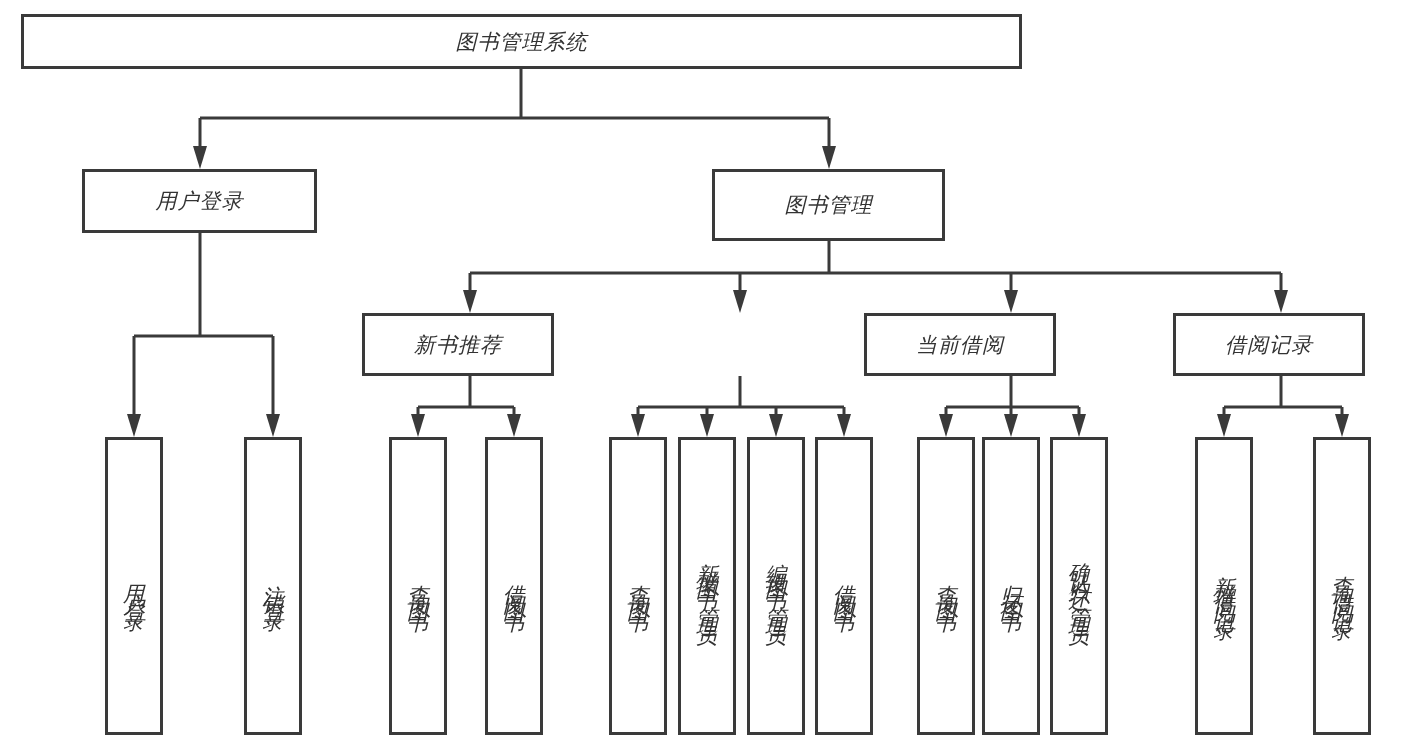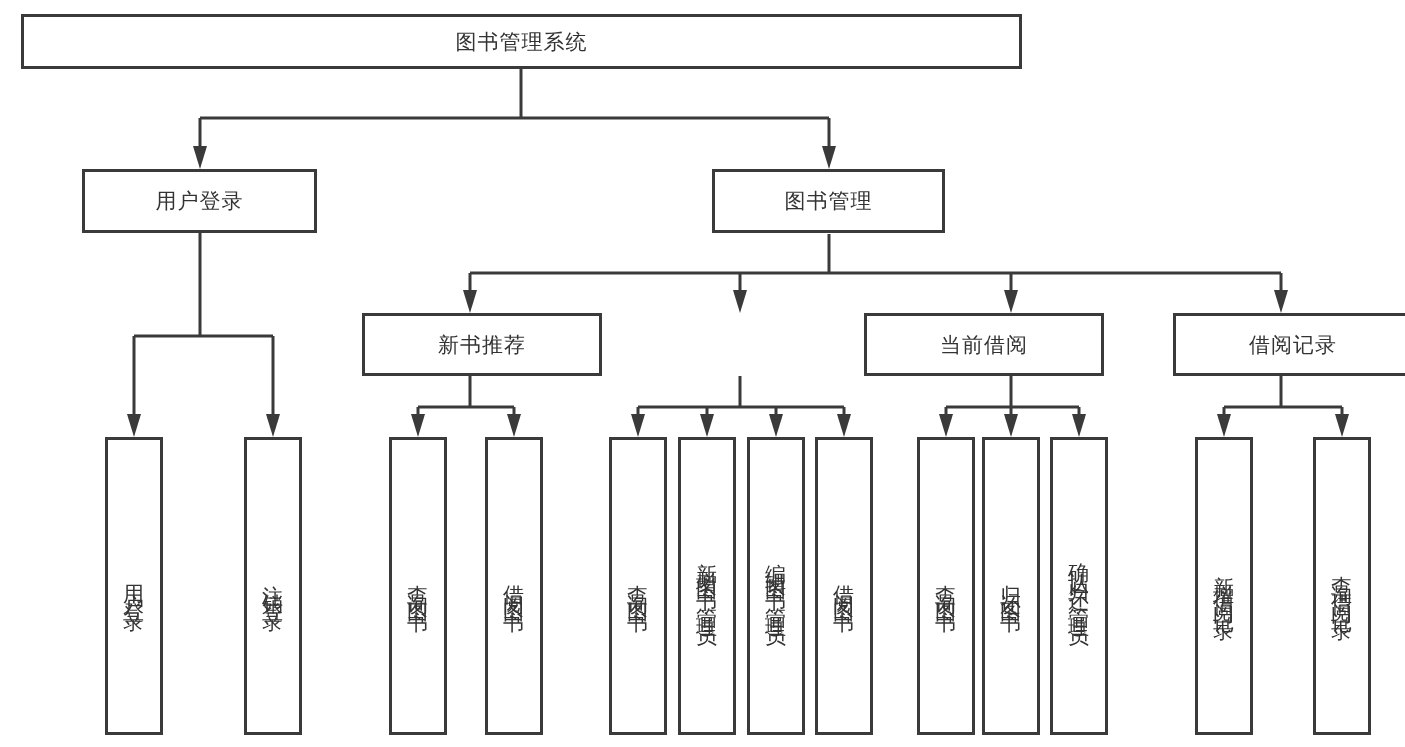--- a/index.html
+++ b/index.html
@@ -3,20 +3,21 @@
 <meta charset="utf-8">
 <style>
   html, body { margin: 0; padding: 0; background: #ffffff; }
   .canvas {
     position: relative;
     width: 1405px;
     height: 747px;
     background: #ffffff;
     font-family: "Liberation Sans", "DejaVu Sans", sans-serif;
     overflow: hidden;
+    font-style: italic;
   }
   svg.connectors {
     position: absolute;
     left: 0; top: 0;
     width: 1405px; height: 747px;
   }
   .node {
     position: absolute;
     box-sizing: border-box;
     border: 3px solid #3a3a3a;
@@ -24,22 +25,22 @@
     color: #333333;
     display: flex;
     align-items: center;
     justify-content: center;
     font-size: 21px;
     letter-spacing: 1px;
     text-align: center;
   }
   .node.root  { left: 21px;  top: 14px;  width: 1001px; height: 55px; }
   .node.lvl2a { left: 82px;  top: 169px; width: 235px;  height: 64px; }
-  .node.lvl2b { left: 712px; top: 169px; width: 233px;  height: 64px; }
-  .node.lvl3  { top: 313px;  width: 240px; height: 63px; }
+  .node.lvl2b { left: 712px; top: 169px; width: 233px;  height: 72px; }
+  .node.lvl3  { top: 313px;  width: 192px; height: 63px; }
   .node.leaf {
     top: 437px;
     width: 58px;
     height: 298px;
     writing-mode: vertical-rl;
     text-orientation: mixed;
     letter-spacing: 9px;
     font-size: 21px;
     line-height: 1.0;
   }

